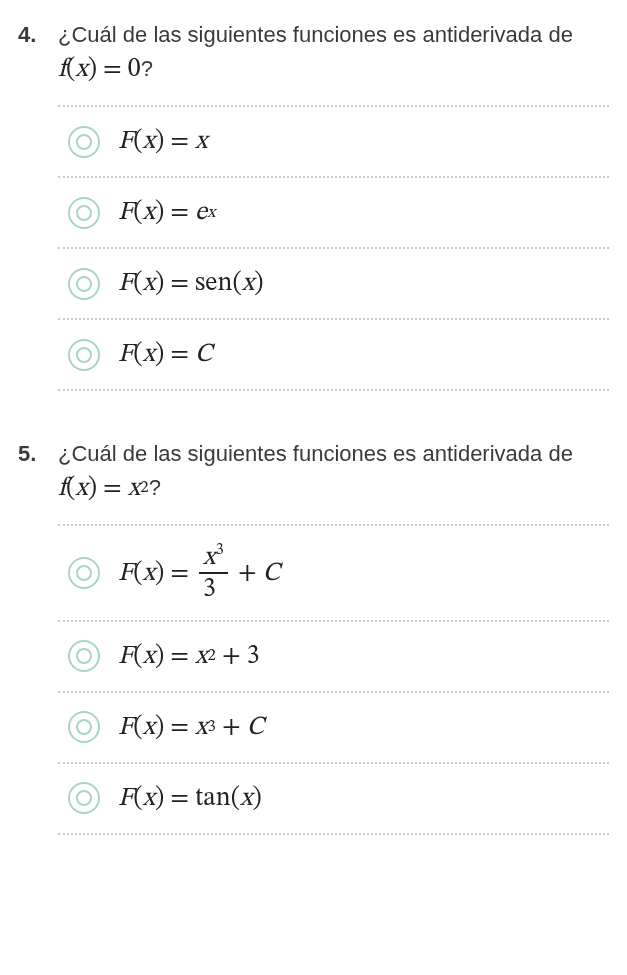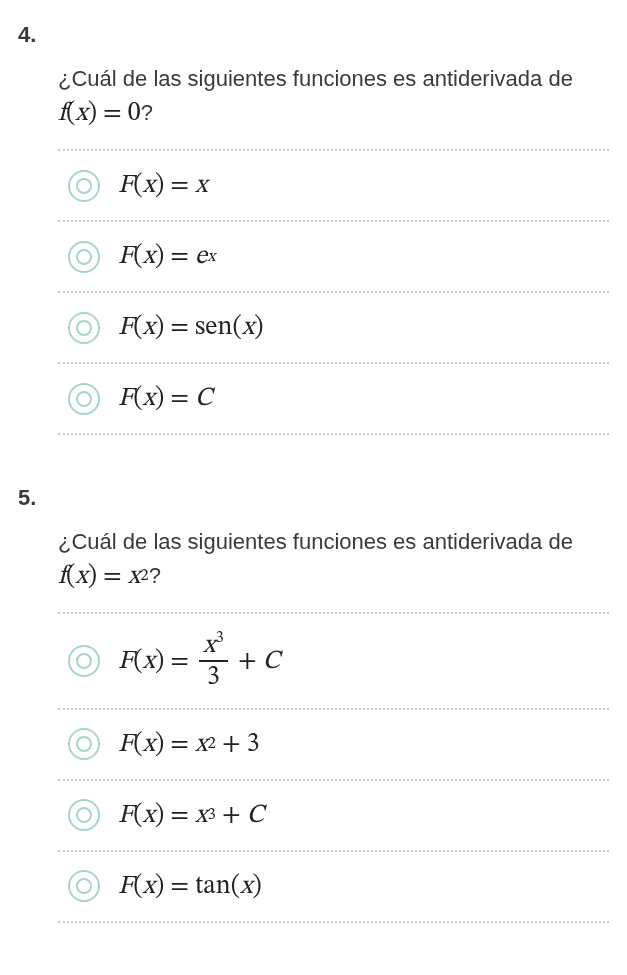--- a/index.html
+++ b/index.html
@@ -24,21 +24,20 @@
     font-size: 22px;
     font-weight: 700;
     color: #3a3a3a;
     line-height: 1.4;
   }
   .question-text {
     flex: 1;
     font-size: 22px;
     color: #3a3a3a;
     line-height: 1.4;
-    margin-top: 44px;
   }
   .options {
     margin-left: 40px;
   }
   .option-row {
     display: flex;
     align-items: center;
     border-top: 2px dotted #c8c8c8;
     padding: 18px 0 18px 10px;
     min-height: 70px;
@@ -83,21 +82,21 @@
   .math .op { font-style: normal; padding: 0 6px; }
   .math sup {
     font-size: 0.65em;
     vertical-align: super;
     line-height: 0;
     font-style: italic;
   }
   .frac {
     display: inline-flex;
     flex-direction: column;
-    align-items: center;
+    align-items: flex-start;
     vertical-align: middle;
     margin: 0 4px;
     line-height: 1;
   }
   .frac .num { padding: 0 4px 2px 4px; }
   .frac .den { padding: 2px 4px 0 4px; }
   .frac .bar {
     width: 100%;
     height: 1.5px;
     background: #222;

